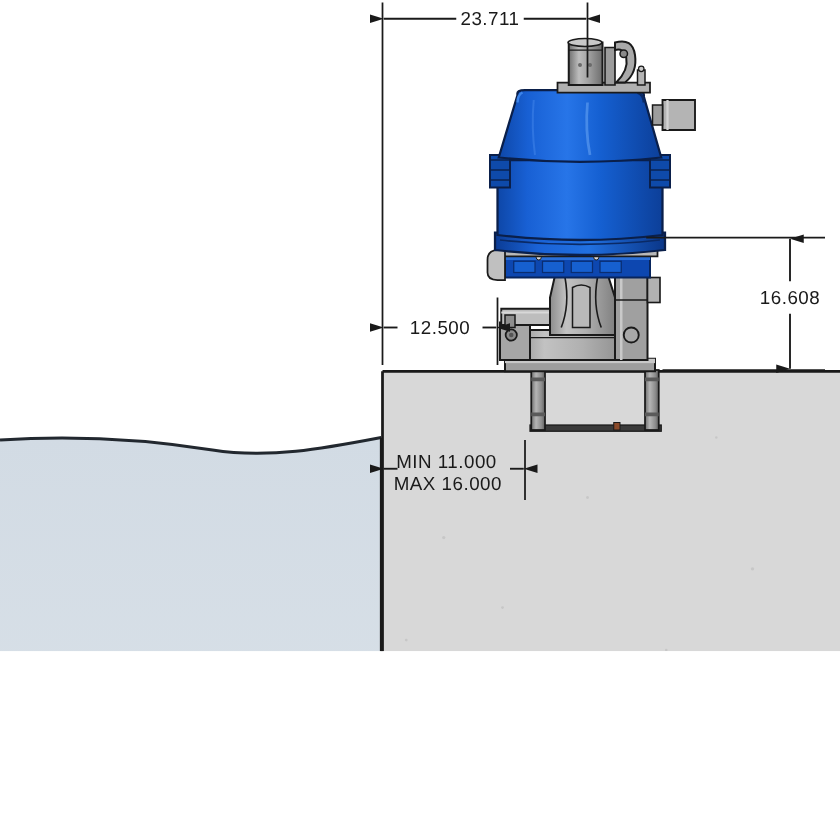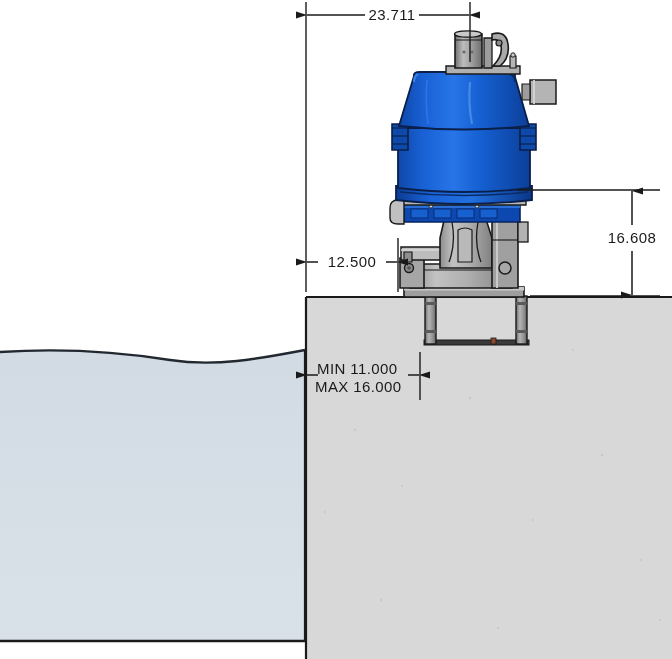--- a/index.html
+++ b/index.html
@@ -3,21 +3,21 @@
 <meta charset="utf-8">
 <style>
   html, body {
     margin: 0;
     padding: 0;
     background: #ffffff;
   }
   #sheet {
     position: relative;
     width: 672px;
-    height: 659px;
+    height: 521px;
     background: #ffffff;
     overflow: hidden;
     font-family: "Liberation Sans", sans-serif;
   }
   #sheet svg {
     position: absolute;
     left: 0;
     top: 0;
   }
   .dim-text {

